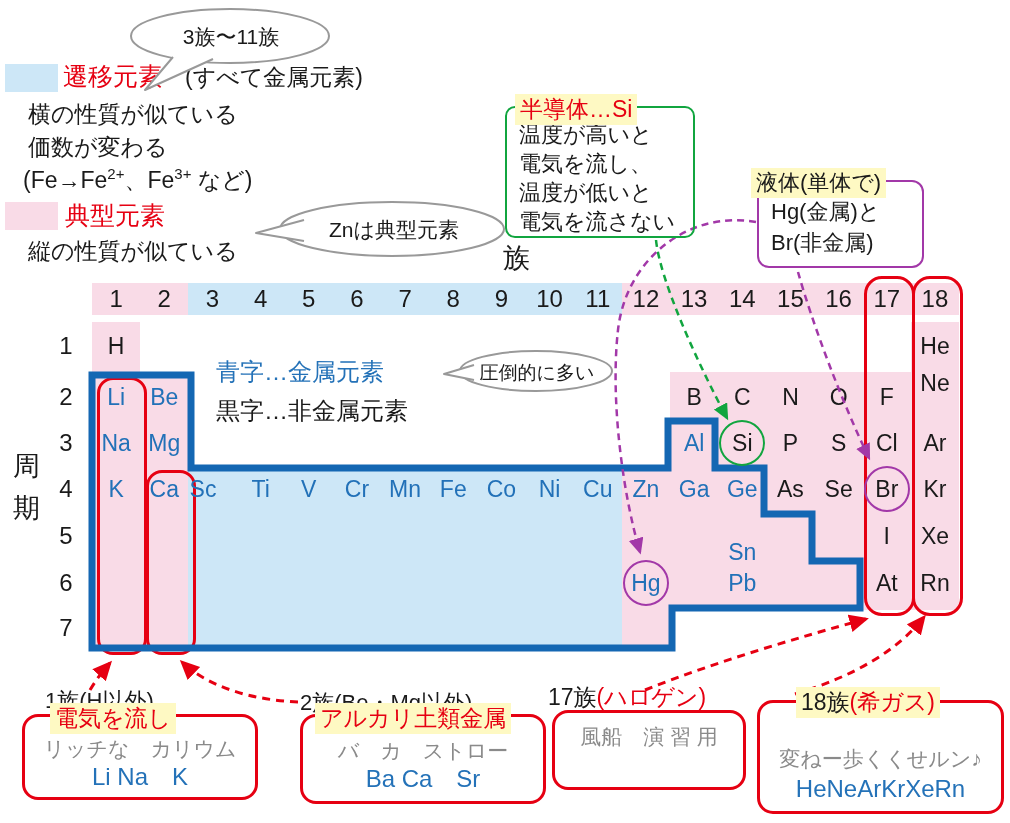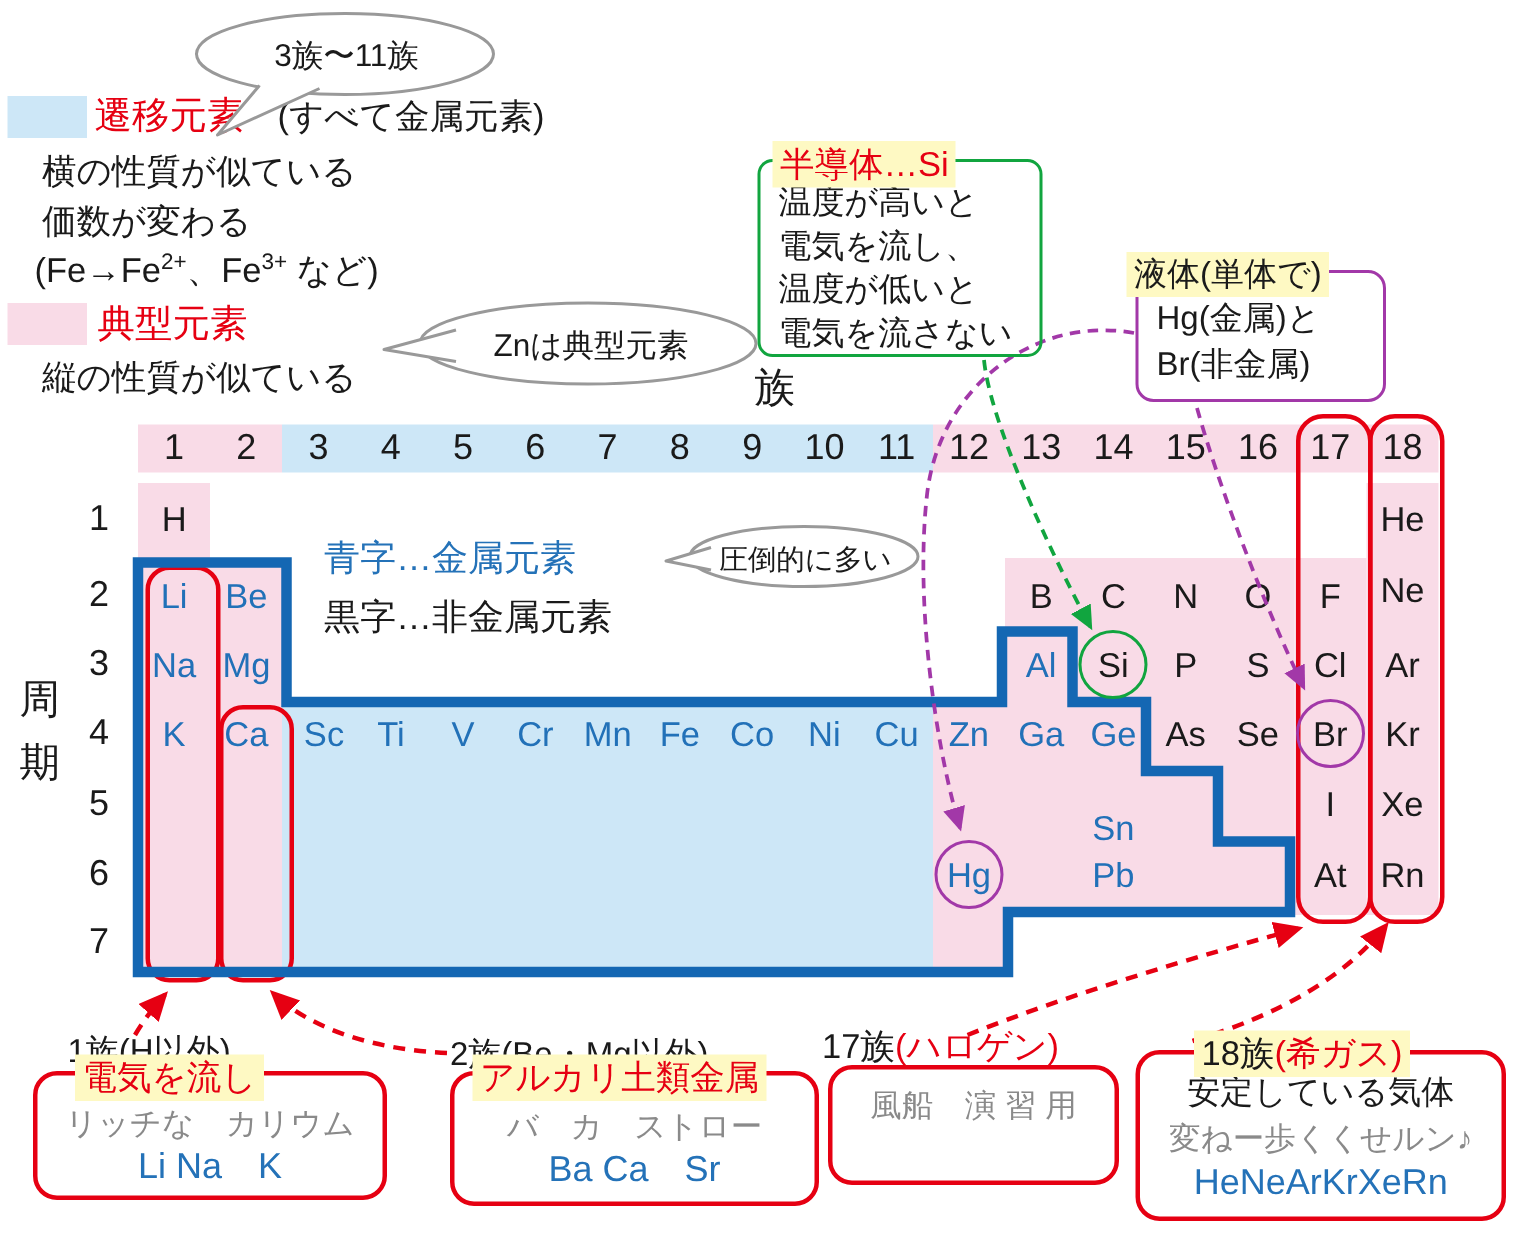--- a/index.html
+++ b/index.html
@@ -93,33 +93,33 @@
       <span class="cell hdr" style="left: 42px; top: 613px;">7</span>
       <span class="cell el nonmetal" style="left: 92.085px; top: 331px;">H</span>
       <span class="cell el nonmetal" style="left: 910.975px; top: 331px;">He</span>
       <span class="cell el metal" style="left: 92.085px; top: 382px;">Li</span>
       <span class="cell el metal" style="left: 140.255px; top: 382px;">Be</span>
       <span class="cell el nonmetal" style="left: 670.125px; top: 382px;">B</span>
       <span class="cell el nonmetal" style="left: 718.295px; top: 382px;">C</span>
       <span class="cell el nonmetal" style="left: 766.465px; top: 382px;">N</span>
       <span class="cell el nonmetal" style="left: 814.635px; top: 382px;">O</span>
       <span class="cell el nonmetal" style="left: 862.805px; top: 382px;">F</span>
-      <span class="cell el nonmetal" style="left: 910.975px; top: 378px;">Ne</span>
+      <span class="cell el nonmetal" style="left: 910.975px; top: 368px;">Ne</span>
       <span class="cell el metal" style="left: 92.085px; top: 428px;">Na</span>
       <span class="cell el metal" style="left: 140.255px; top: 428px;">Mg</span>
       <span class="cell el metal" style="left: 670.125px; top: 428px;">Al</span>
       <div class="elcircle green" style="left: 719.295px; top: 420px;"></div>
       <span class="cell el nonmetal" style="left: 718.295px; top: 428px;">Si</span>
       <span class="cell el nonmetal" style="left: 766.465px; top: 428px;">P</span>
       <span class="cell el nonmetal" style="left: 814.635px; top: 428px;">S</span>
       <span class="cell el nonmetal" style="left: 862.805px; top: 428px;">Cl</span>
       <span class="cell el nonmetal" style="left: 910.975px; top: 428px;">Ar</span>
       <span class="cell el metal" style="left: 92.085px; top: 474px;">K</span>
       <span class="cell el metal" style="left: 140.255px; top: 474px;">Ca</span>
-      <span class="cell el metal" style="left: 192px; top: 474px;">Sc</span>
+      <span class="cell el metal" style="left: 179px; top: 474px;">Sc</span>
       <span class="cell el metal" style="left: 236.595px; top: 474px;">Ti</span>
       <span class="cell el metal" style="left: 284.765px; top: 474px;">V</span>
       <span class="cell el metal" style="left: 332.935px; top: 474px;">Cr</span>
       <span class="cell el metal" style="left: 381.105px; top: 474px;">Mn</span>
       <span class="cell el metal" style="left: 429.275px; top: 474px;">Fe</span>
       <span class="cell el metal" style="left: 477.445px; top: 474px;">Co</span>
       <span class="cell el metal" style="left: 525.615px; top: 474px;">Ni</span>
       <span class="cell el metal" style="left: 573.785px; top: 474px;">Cu</span>
       <span class="cell el metal" style="left: 621.955px; top: 474px;">Zn</span>
       <span class="cell el metal" style="left: 670.125px; top: 474px;">Ga</span>
@@ -233,18 +233,17 @@
     <div class="line sym" style="top:46px;">Ba Ca　Sr</div>
   </div>
 
   <div class="flabel" style="left:548px;top:682px;font-size:23px;"><span>17族</span><span class="red">(ハロゲン)</span></div>
   <div class="fbox" style="left:552px;top:710px;width:194px;height:80px;">
     <div class="line mn" style="top:10px;">風船　演 習 用</div>
   </div>
 
   <div class="fbox" style="left:757px;top:700px;width:247px;height:114px;">
     <div class="boxtitle" style="left:36px;top:-16px;font-size:23px;"><span>18族</span><span class="red">(希ガス)</span></div>
-    <div class="line" style="top:10px;font-size:22px;">安定している気体</div>
     <div class="line mn" style="top:42px;">変ねー歩くくせルン♪</div>
     <div class="line sym" style="top:72px;">HeNeArKrXeRn</div>
   </div>
 
 </div>
 
 </body></html>

